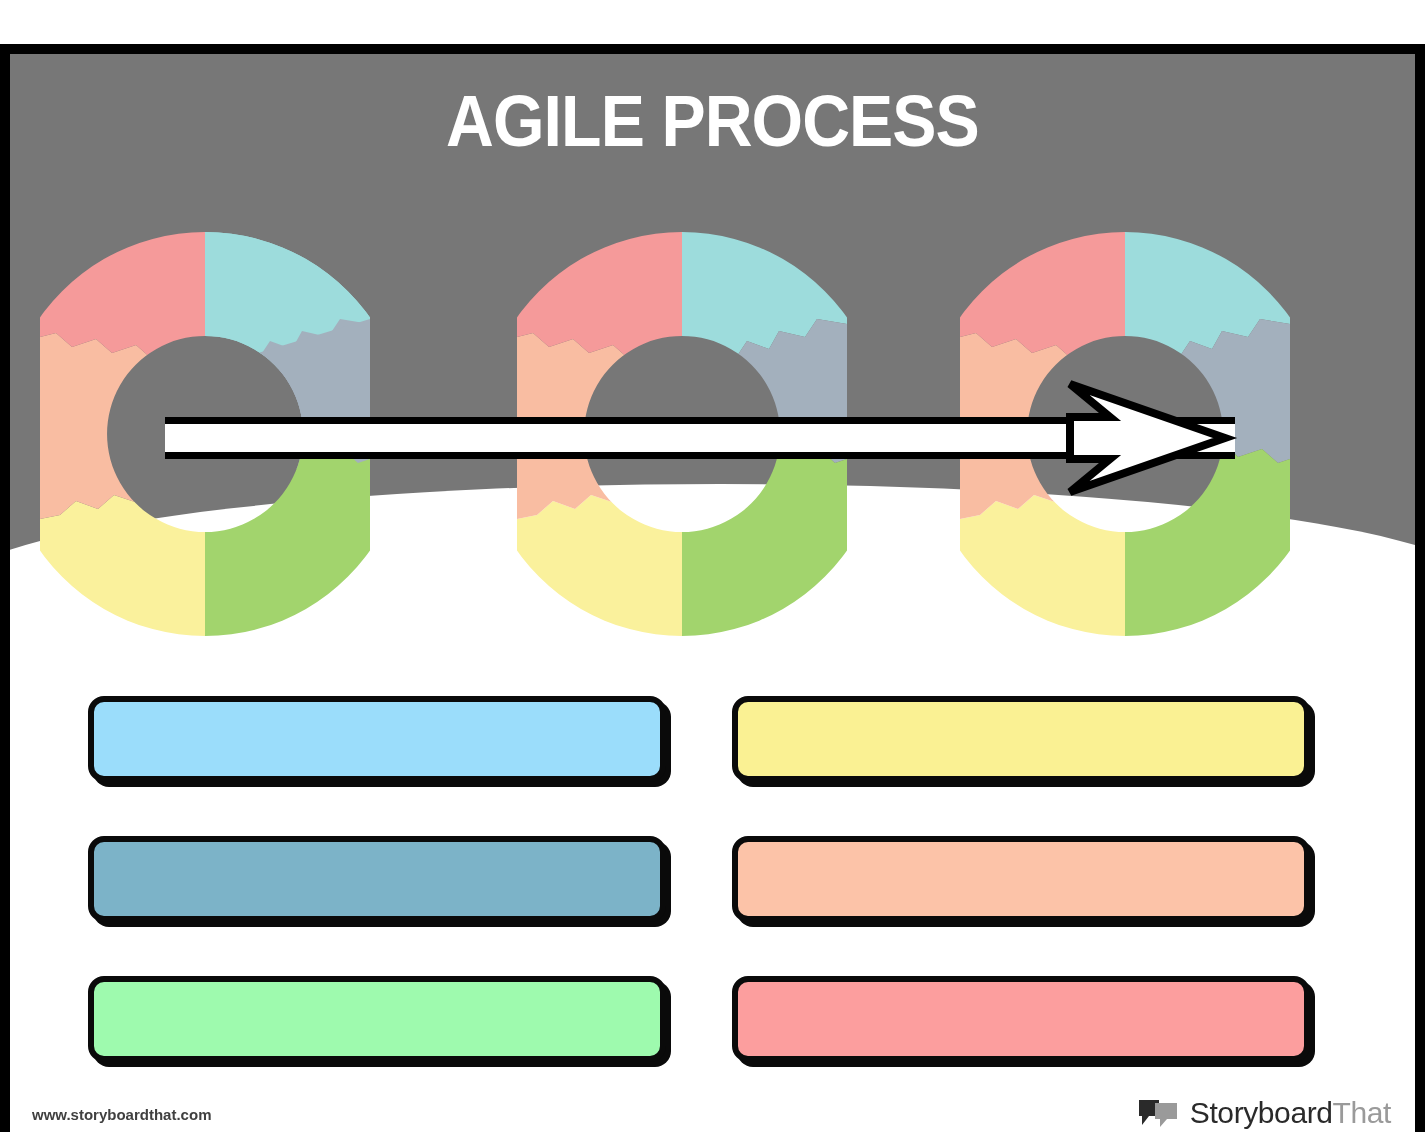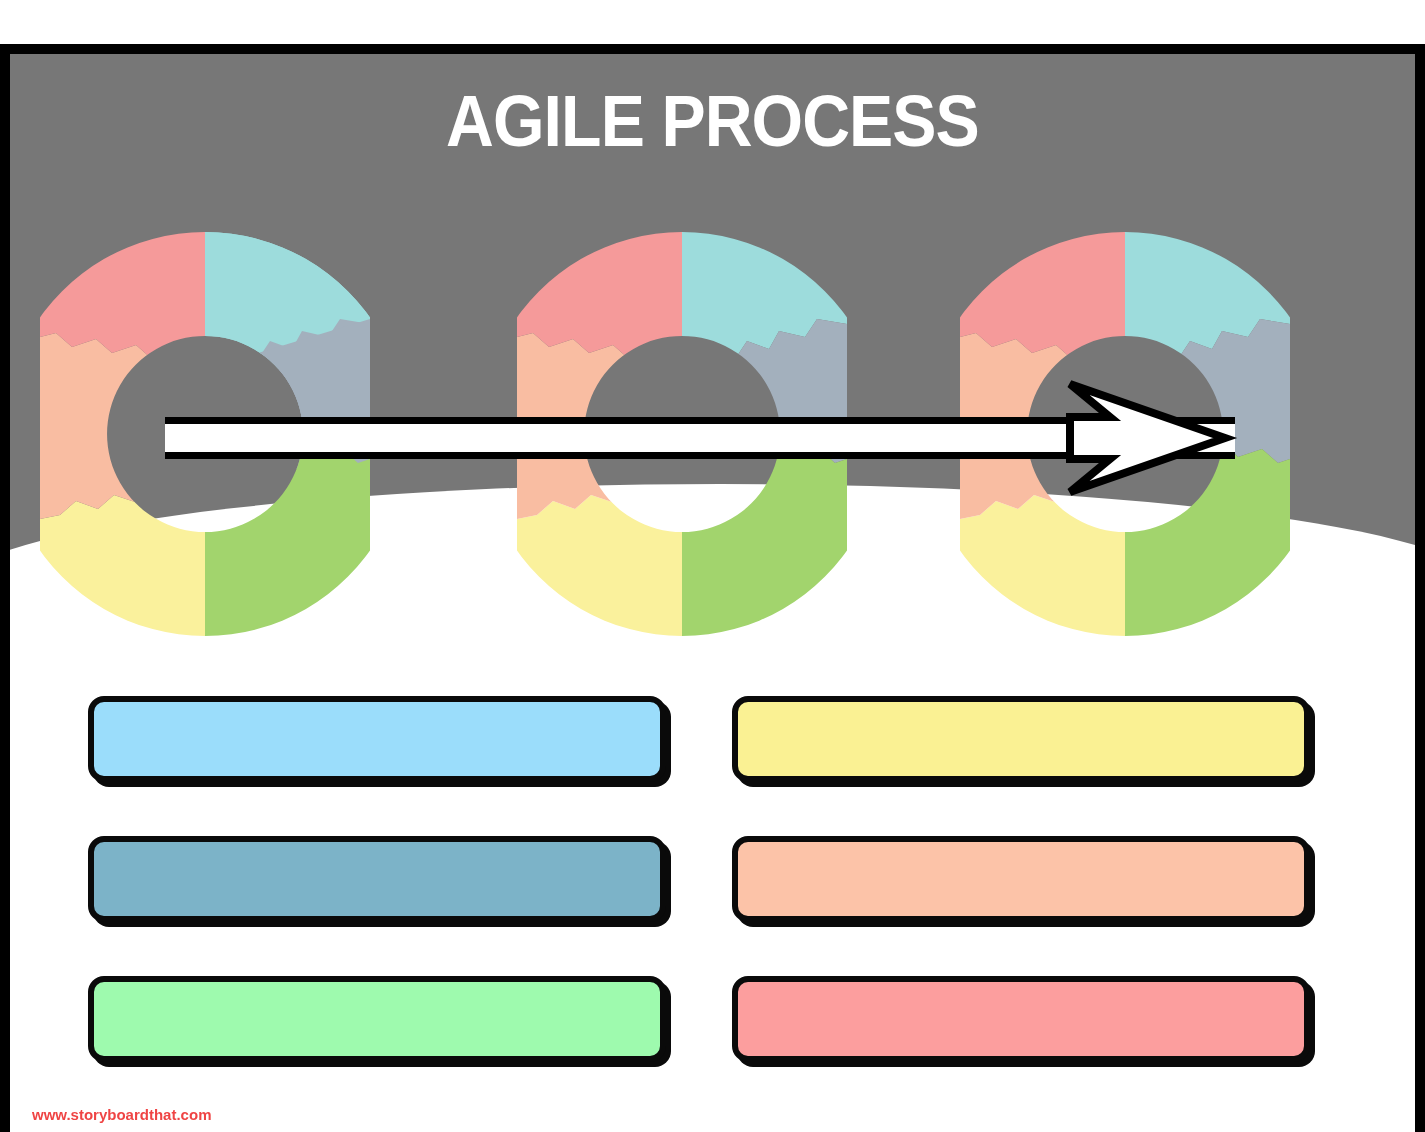--- a/index.html
+++ b/index.html
@@ -86,21 +86,21 @@
   
   .footer{
     position:absolute;left:0;bottom:0;width:1405px;height:86px;
     background:#ffffff;
   }
   .footer-url{
     position:absolute;left:22px;top:26px;
     font-family:"Liberation Sans Narrow","Liberation Sans",sans-serif;
     font-weight:bold;
     font-size:15px;
-    color:#ef4444;
+    color:#404040;
     letter-spacing:0px;
   }
   .logo{
     position:absolute;right:24px;top:16px;
     display:flex;align-items:center;gap:9px;
   }
   .logo-mark{width:44px;height:30px;position:relative;}
   .logo-text{
     font-family:"Liberation Sans",sans-serif;
     font-size:30px;
@@ -222,18 +222,29 @@
         <div class="bar" style="background:#FCC3A8;"></div>
       </div>
       <div class="bar-wrap" style="left:722px;top:322px;">
         <div class="bar" style="background:#FC9E9E;"></div>
       </div>
     </div>
 
     <div class="footer">
       <div class="footer-url">www.storyboardthat.com</div>
 
+      <div class="logo">
+        <span class="logo-mark">
+          <svg width="44" height="30" viewBox="0 0 44 30">
+            <path d="M2,2 H22 V18 H12 L5,27 V18 H2 Z" fill="#2a2a2a"></path>
+            <path d="M18,5 H40 V21 H30 L23,29 V21 H18 Z" fill="#9a9a9a"></path>
+          </svg>
+        </span>
+        <span class="logo-text">
+          <span class="a">Storyboard</span><span class="b">That</span>
+        </span>
+      </div>
 
       <div class="footer-rule"></div>
     </div>
 
   </div>
 </div>
 
 </body></html>

